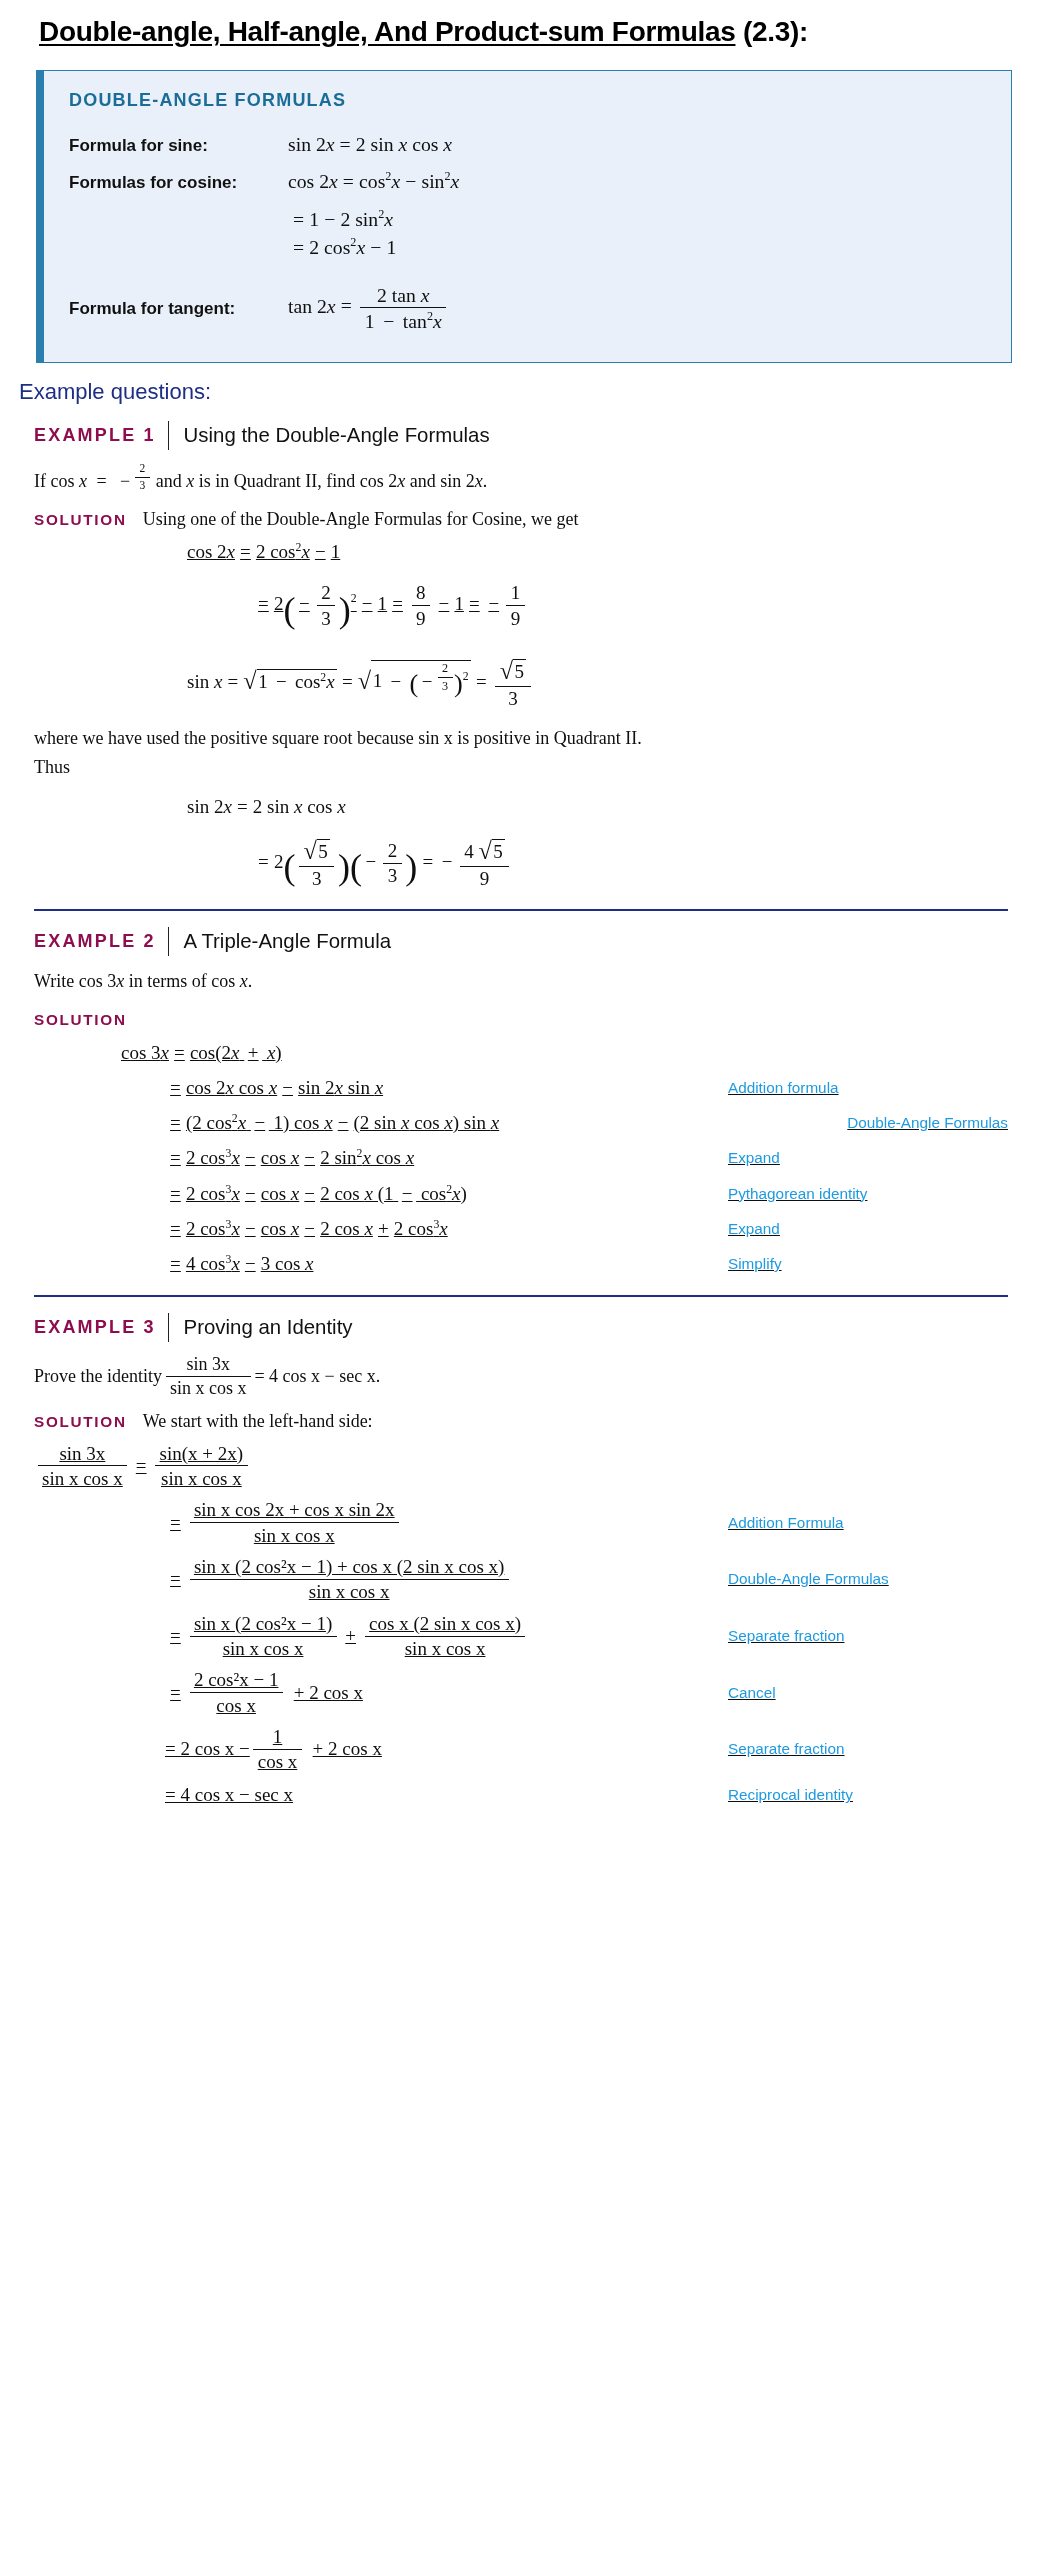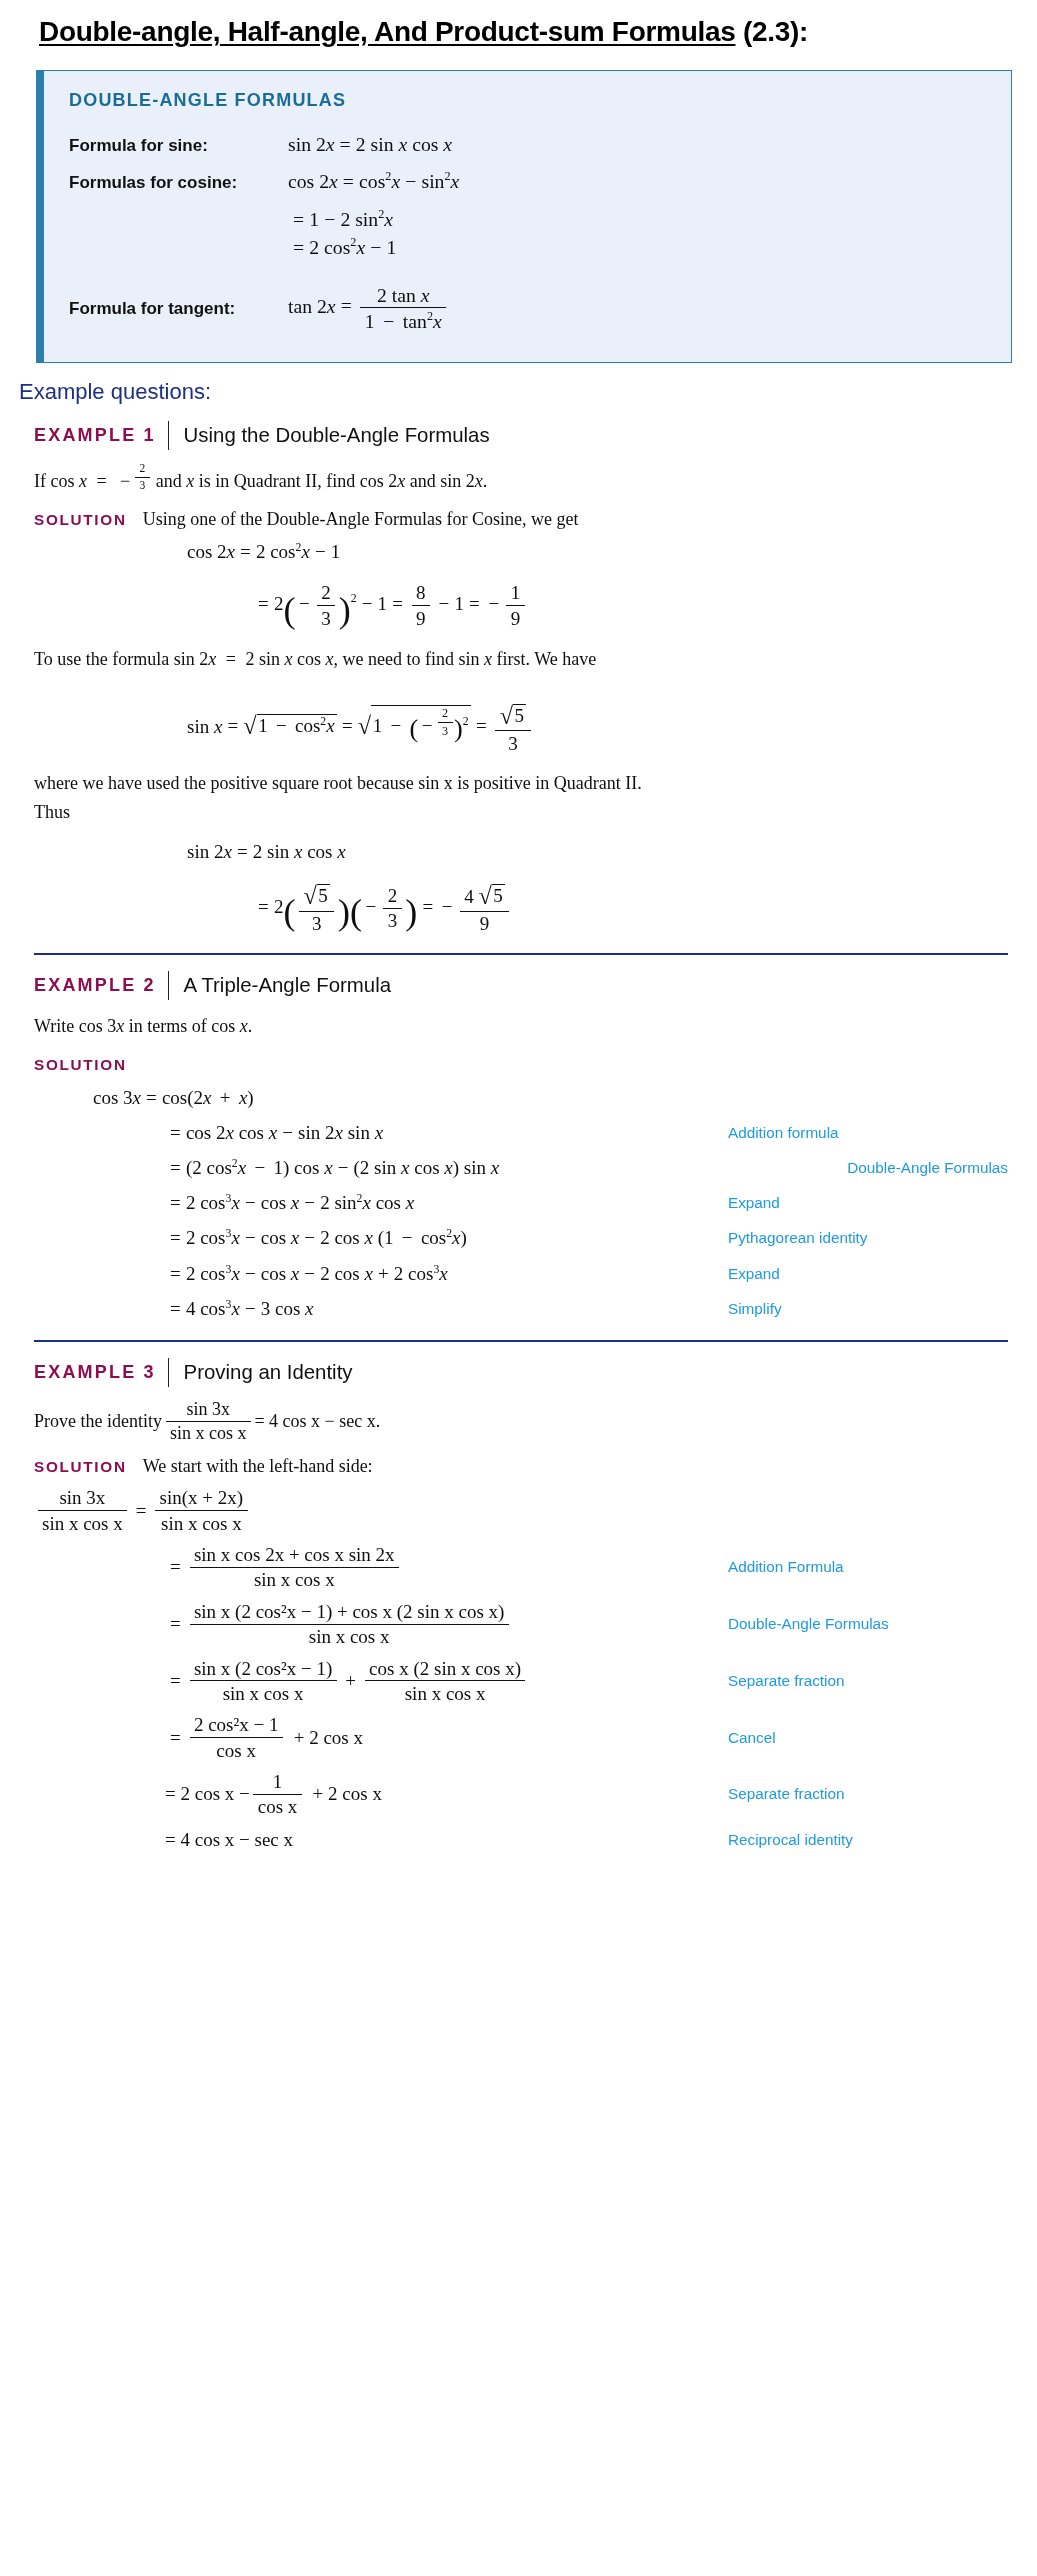--- a/index.html
+++ b/index.html
@@ -108,42 +108,42 @@
     font-weight: bold;
     font-size: 15.3px;
     letter-spacing: 1.7px;
     color: #8e0d4e;
     display: inline-block;
     margin-right: 16px;
   }
   .sol-line { margin: 13px 0 4.4px 0; font-size: 18px; }
   .sol-line .sol-text { font-size: 18px; }
 
-  .eqblock { margin: 10.2px 0 4.4px 0; }
+  .eqblock { margin: 10.2px 0 4.4px 0; text-decoration: underline; }
   .eqline {
     display: flex;
     align-items: center;
     margin: 10.2px 0;
     font-size: 19px;
     min-height: 25px;
   }
   .eqline .lhs { padding-left: 0; }
   .note {
     font-family: "Liberation Sans", "DejaVu Sans", sans-serif;
     color: #1e9ae0;
     font-size: 15.3px;
     margin-left: auto;
     padding-left: 26px;
     white-space: nowrap;
     flex: 0 0 auto;
     width: 306px;
   }
   .eq-center { margin-left: 153px; }
   .eq-center2 { margin-left: 219px; }
-  .eq-ind { margin-left: 59px; }
+  .eq-ind { margin-left: 87px; }
 
   .rule {
     border: 0;
     border-top: 2.2px solid #1d2f84;
     margin: 19px 0 0 0;
   }
 </style>
 </head>
 <body>
 
@@ -207,23 +207,20 @@
       <div class="eqline eq-center">
         <span class="lhs">cos 2<span class="mi">x</span><span class="op">=</span>2 cos<sup class="pw">2</sup><span class="mi">x</span><span class="op">−</span>1</span>
       </div>
       <div class="eqline eq-center2" style="margin-top:17.5px;">
         <span class="lhs">
           <span class="op">=</span>2<span class="pbig">(</span><span class="opn">−</span><span class="frac"><span class="num">2</span><span class="den">3</span></span><span class="pbig">)</span><sup class="pw">2</sup><span class="op">−</span>1<span class="op">=</span><span class="frac"><span class="num">8</span><span class="den">9</span></span><span class="op">−</span>1<span class="op">=</span><span class="opn">−</span><span class="frac"><span class="num">1</span><span class="den">9</span></span>
         </span>
       </div>
     </div>
 
-    <div class="ex-body" style="margin-top:16px;">
-      To use the formula sin 2<span class="mi">x</span> <span class="op">=</span> 2 sin <span class="mi">x</span> cos <span class="mi">x</span>, we need to find sin <span class="mi">x</span> first. We have
-    </div>
 
     <div class="eqline eq-center" style="margin-top:28px;">
       <span class="lhs">
         sin <span class="mi">x</span><span class="op">=</span><span class="sqrt"><span class="rad">√</span><span class="body">1 <span class="opn">−</span> cos<sup class="pw">2</sup><span class="mi">x</span></span></span><span class="op">=</span><span class="sqrt"><span class="rad">√</span><span class="body">1 <span class="opn">−</span> <span class="pmed">(</span><span class="opn">−</span><span class="frac sm"><span class="num">2</span><span class="den">3</span></span><span class="pmed">)</span><sup class="pw">2</sup></span></span><span class="op">=</span><span class="frac"><span class="num"><span class="sqrt"><span class="rad">√</span><span class="body">5</span></span></span><span class="den">3</span></span>
       </span>
     </div>
 
     <div class="ex-body" style="margin-top:14.6px;">
       <span>where we have used the positive square root because sin x is positive in Quadrant II.</span><br>
       <span>Thus</span>

